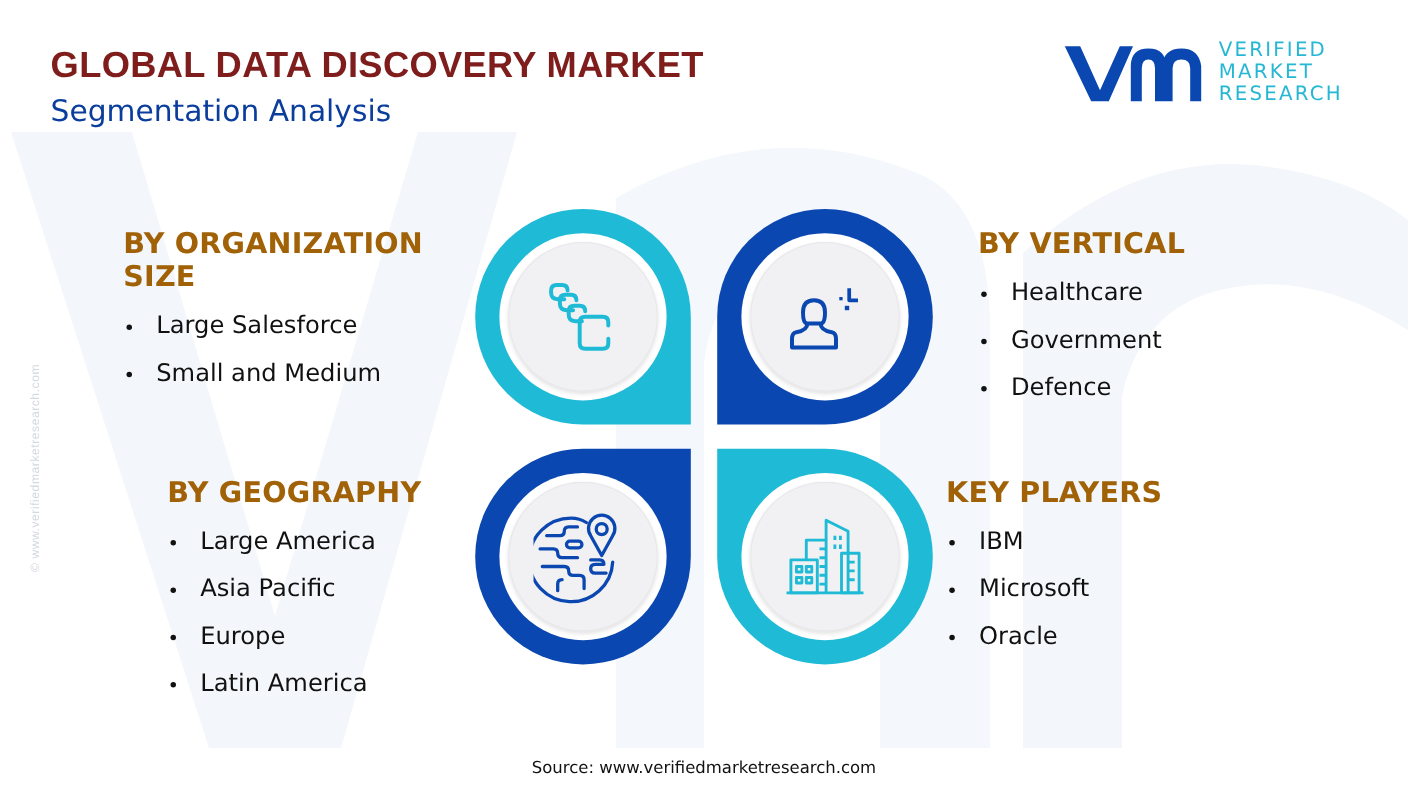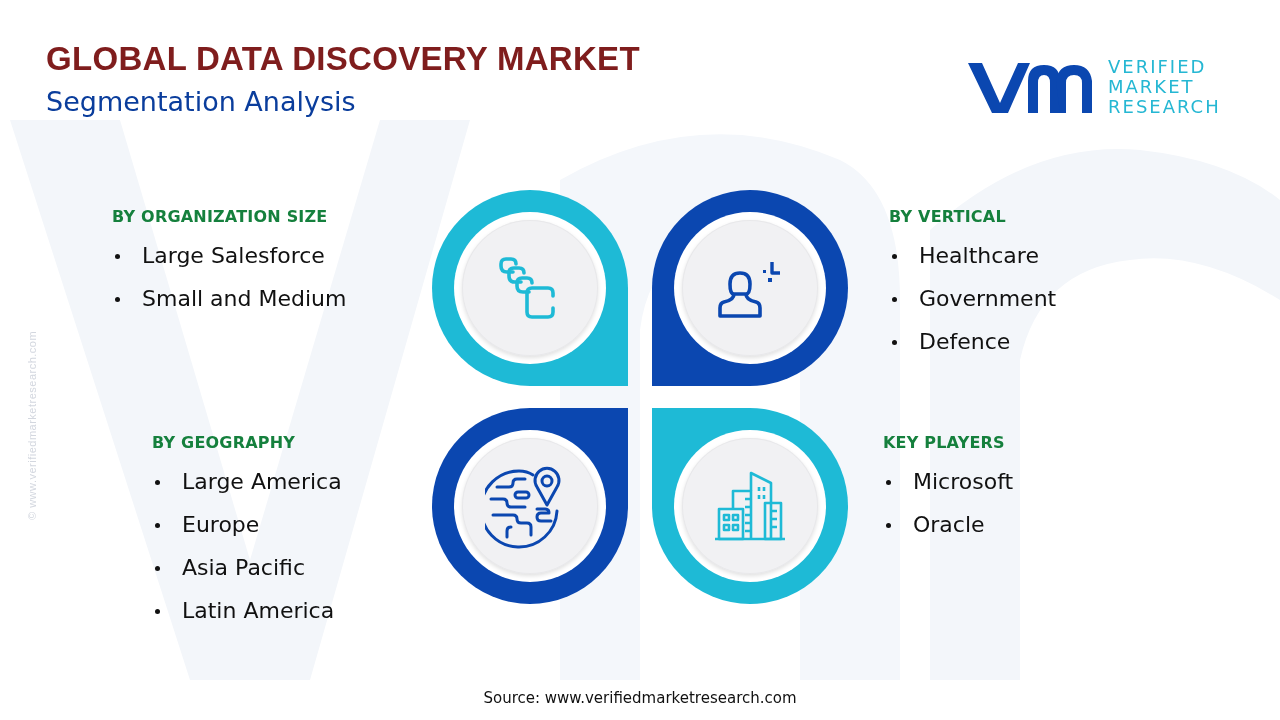--- a/index.html
+++ b/index.html
@@ -12,52 +12,52 @@
       position: absolute; left: 46px; top: 40px;
       font-family: Liberation Sans, sans-serif; font-weight: bold;
       font-size: 33px; letter-spacing: 0.3px; color: #7f1d1d;
     }
     .title-sub {
       position: absolute; left: 46px; top: 86px;
       font-family: "DejaVu Sans", sans-serif;
       font-size: 27px; color: #0a3d9c;
     }
 
-    .logo { position: absolute; left: 966px; top: 57px; display: flex; align-items: flex-start; }
+    .logo { position: absolute; left: 966px; top: 36px; display: flex; align-items: flex-start; }
     .logo-text {
       margin-left: 12px; font-family: "DejaVu Sans", sans-serif;
       color: #25b7d3; font-size: 18px; line-height: 20px; letter-spacing: 2px; font-weight: 500;
     }
 
     .side-text {
       position: absolute; left: 26px; top: 520px;
       transform: rotate(-90deg); transform-origin: left top;
       font-size: 11px; color: #d3d7df; white-space: nowrap; letter-spacing: 0.5px;
     }
 
     .segment { position: absolute; }
     .seg-title {
       font-family: "DejaVu Sans", sans-serif; font-weight: bold;
-      font-size: 16px; color: #15803d; letter-spacing: 0.2px; margin-bottom: 8px;
+      font-size: 26px; color: #a16207; letter-spacing: 0.2px; margin-bottom: 8px;
     }
     .seg-list { list-style: none; }
     .seg-item {
       position: relative; padding-left: 30px;
       font-family: "DejaVu Sans", sans-serif; font-size: 22px; color: #111;
       line-height: 43px;
     }
     .seg-item::before {
       content: ""; position: absolute; left: 3px; top: 20px;
       width: 5px; height: 5px; border-radius: 50%; background: #111;
     }
 
     .seg-org { left: 112px; top: 207px; width: 320px; }
     .seg-vert { left: 889px; top: 207px; width: 320px; }
     .seg-geo { left: 112px; top: 433px; width: 320px; margin-left: 40px; }
-    .seg-keys { left: 883px; top: 433px; width: 320px; }
+    .seg-keys { left: 860px; top: 433px; width: 320px; }
 
     .petal { position: absolute; width: 196px; height: 196px; }
     .petal .outer { position: absolute; inset: 0; }
     .petal .inner {
       position: absolute; left: 22px; top: 22px; width: 152px; height: 152px;
       border-radius: 50%; background: #ffffff;
     }
     .petal .disc {
       position: absolute; left: 30px; top: 30px; width: 136px; height: 136px;
       border-radius: 50%; background: #f1f1f3;
@@ -120,29 +120,30 @@
     <li class="seg-item">Healthcare</li>
     <li class="seg-item">Government</li>
     <li class="seg-item">Defence</li>
   </ul>
 </div>
 
 <div class="segment seg-geo">
   <div class="seg-title">BY GEOGRAPHY</div>
   <ul class="seg-list">
     <li class="seg-item">Large America</li>
+    <li class="seg-item">Asia Pacific</li>
     <li class="seg-item">Europe</li>
-    <li class="seg-item">Asia Pacific</li>
     <li class="seg-item">Latin America</li>
   </ul>
 </div>
 
 <div class="segment seg-keys">
   <div class="seg-title">KEY PLAYERS</div>
   <ul class="seg-list">
+    <li class="seg-item">IBM</li>
     <li class="seg-item">Microsoft</li>
     <li class="seg-item">Oracle</li>
   </ul>
 </div>
 
 <div class="petal petal-tl">
   <div class="outer"></div>
   <div class="inner"></div>
   <div class="disc">
     <svg width="70" height="64" viewBox="0 0 70 64" fill="none" stroke="#1ebad6" stroke-width="3.6" stroke-linecap="round" stroke-linejoin="round">

